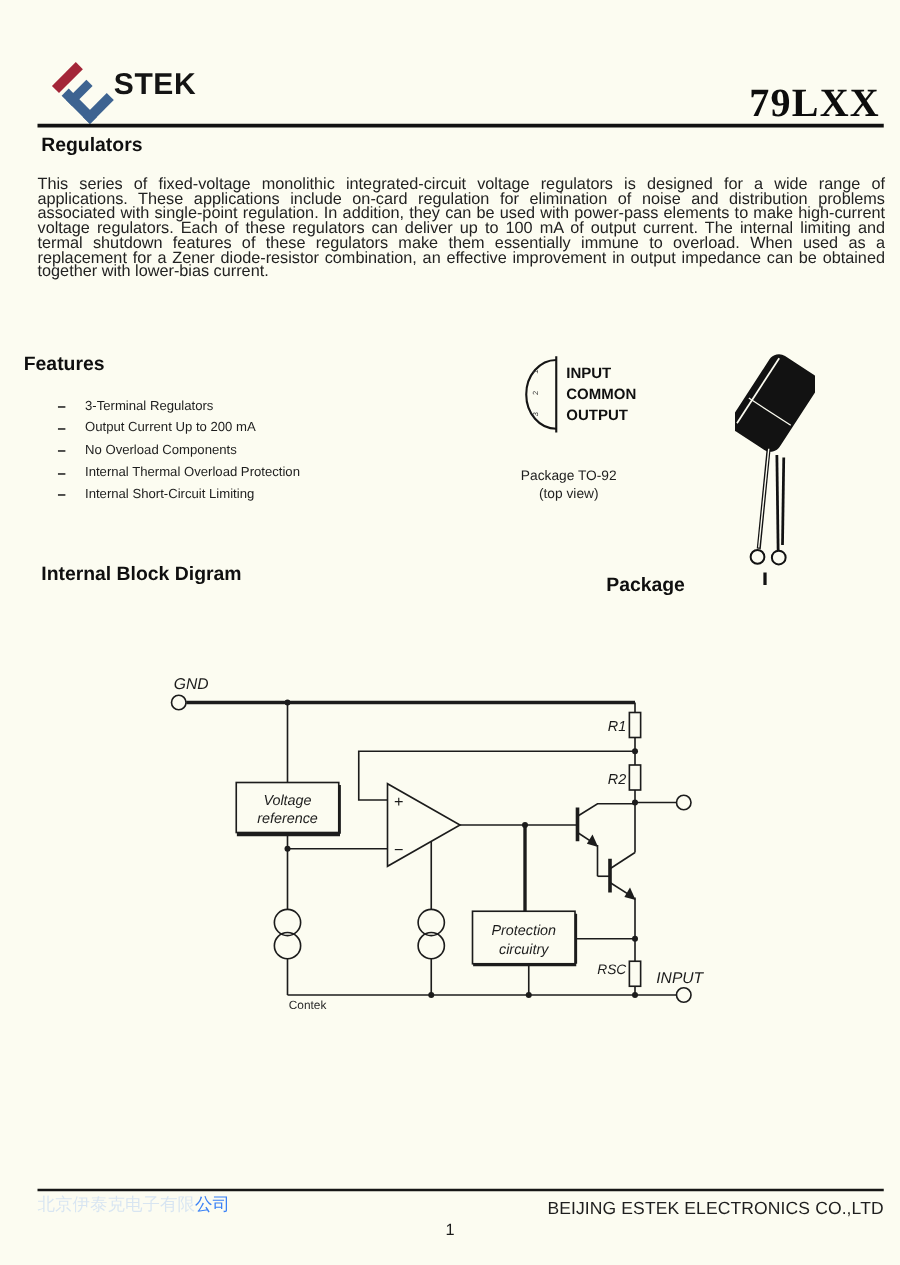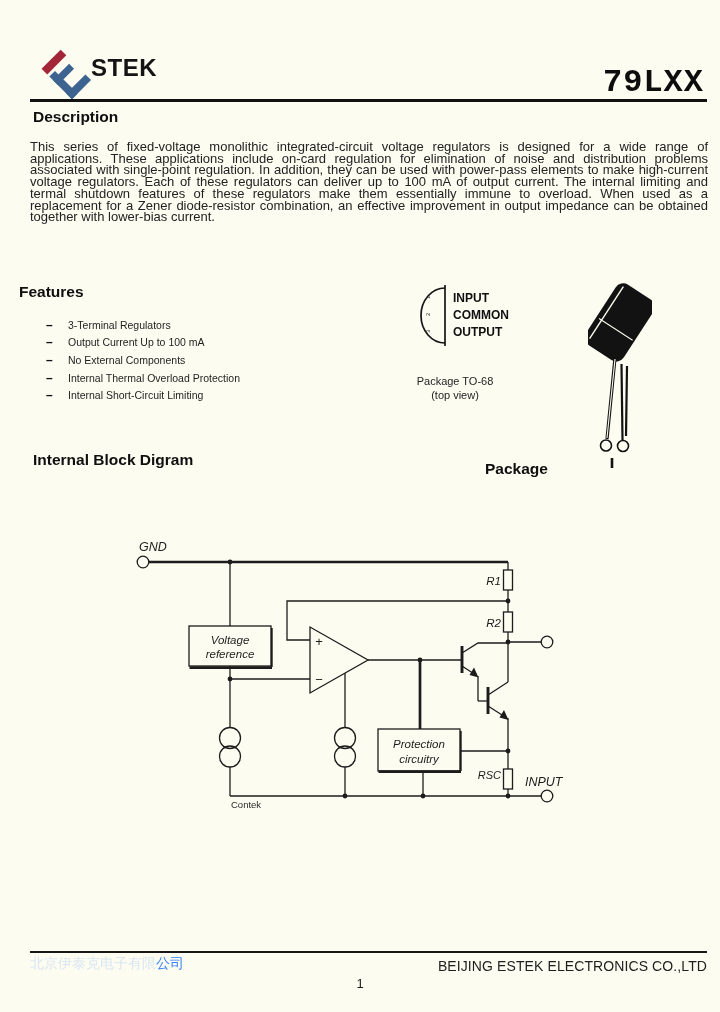--- a/index.html
+++ b/index.html
@@ -8,21 +8,21 @@
     width:720px;height:1012px;
     background:#FCFCF1;
     font-family:"Liberation Sans", sans-serif;
     color:#1b1b1b;
     overflow:hidden;
   }
   .abs{position:absolute;}
 
   
   .brand-text{left:91px;top:54px;font-size:24px;font-weight:bold;letter-spacing:.5px;color:#141414;}
-  .part-number{right:16px;top:64px;font-family:Liberation Mono, monospace;font-size:32px;font-weight:bold;letter-spacing:1px;color:#0d0d0d;}
+  .part-number{right:16px;top:64px;font-family:Liberation Serif, serif;font-size:32px;font-weight:bold;letter-spacing:1px;color:#0d0d0d;}
   .header-rule{left:30px;top:99px;width:677px;height:3px;background:#111;}
 
   
   .h1{font-size:15.5px;font-weight:bold;color:#0f0f0f;}
   .description-heading{left:33px;top:108px;}
   .features-heading{left:19px;top:283px;}
   .block-heading{left:33px;top:451px;}
   .package-heading{left:485px;top:449px;margin-top:11px;}
 
   .description-body{
@@ -57,36 +57,36 @@
       <rect x="11" y="9" width="27" height="8" fill="#A32638"></rect>
       <rect x="11" y="20" width="8" height="32" fill="#3D6391"></rect>
       <rect x="11" y="25" width="23" height="7" fill="#3D6391"></rect>
       <rect x="11" y="44" width="27" height="8" fill="#3D6391"></rect>
     </g>
   </svg>
   <div class="abs brand-text">STEK</div>
   <div class="abs part-number">79LXX</div>
   <div class="abs header-rule"></div>
 
-  <div class="abs h1 description-heading">Description</div>
+  <div class="abs h1 description-heading">Regulators</div>
   <div class="abs description-body">This series of  fixed-voltage monolithic integrated-circuit voltage regulators is designed for a wide range of applications. These applications include on-card regulation for elimination of noise and distribution problems associated with single-point regulation. In addition, they can be used with power-pass elements to make high-current voltage regulators. Each of these regulators can deliver up to 100 mA of output current. The internal limiting and termal shutdown features of these regulators make them essentially immune to overload. When used as a replacement for a Zener diode-resistor combination, an effective improvement in output impedance can be obtained together with lower-bias current.</div>
 
   <div class="abs h1 features-heading">Features</div>
   <div class="abs features-list">
     <div class="feature">
       <span class="bullet">–</span>
       <span>3-Terminal Regulators</span>
       </div>
     <div class="feature">
       <span class="bullet">–</span>
-      <span>Output Current Up to 100 mA</span>
-      </div>
-    <div class="feature">
-      <span class="bullet">–</span>
-      <span>No External Components</span>
+      <span>Output Current Up to 200 mA</span>
+      </div>
+    <div class="feature">
+      <span class="bullet">–</span>
+      <span>No Overload Components</span>
       </div>
     <div class="feature">
       <span class="bullet">–</span>
       <span>Internal Thermal Overload Protection</span>
       </div>
     <div class="feature">
       <span class="bullet">–</span>
       <span>Internal Short-Circuit Limiting</span>
       </div>
   </div>
@@ -95,21 +95,21 @@
     <path d="M50,5 A24,27.5 0 1 0 50,60" fill="none" stroke="#151515" stroke-width="1.7"></path>
     <line x1="50" y1="2" x2="50" y2="63" stroke="#151515" stroke-width="1.7"></line>
     <text x="35" y="16" font-size="6" fill="#333" transform="rotate(-90 35 16)">1</text>
     <text x="35" y="33" font-size="6" fill="#333" transform="rotate(-90 35 33)">2</text>
     <text x="35" y="50" font-size="6" fill="#333" transform="rotate(-90 35 50)">3</text>
     <text x="58" y="19" font-size="12" font-weight="bold" fill="#101010">INPUT</text>
     <text x="58" y="36" font-size="12" font-weight="bold" fill="#101010">COMMON</text>
     <text x="58" y="53" font-size="12" font-weight="bold" fill="#101010">OUTPUT</text>
   </svg>
   <div class="abs topview-caption">
-    <div>Package TO-68</div>
+    <div>Package TO-92</div>
     <div>(top view)</div>
   </div>
 
   <svg class="abs" style="left:588px;top:278px;" width="64" height="196" viewBox="0 0 64 196">
     <g transform="rotate(33 30 48)">
       <rect x="7" y="8" width="45" height="72" rx="9" fill="#121212"></rect>
       <line x1="13" y1="12" x2="13" y2="74" stroke="#FCFCF1" stroke-width="1.4"></line>
       <line x1="10" y1="52" x2="50" y2="52" stroke="#FCFCF1" stroke-width="1"></line>
     </g>
 

